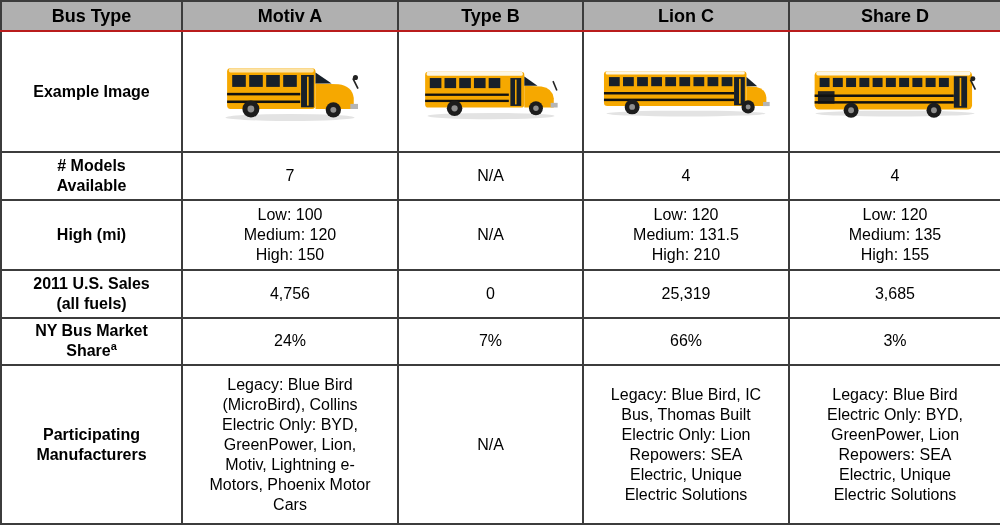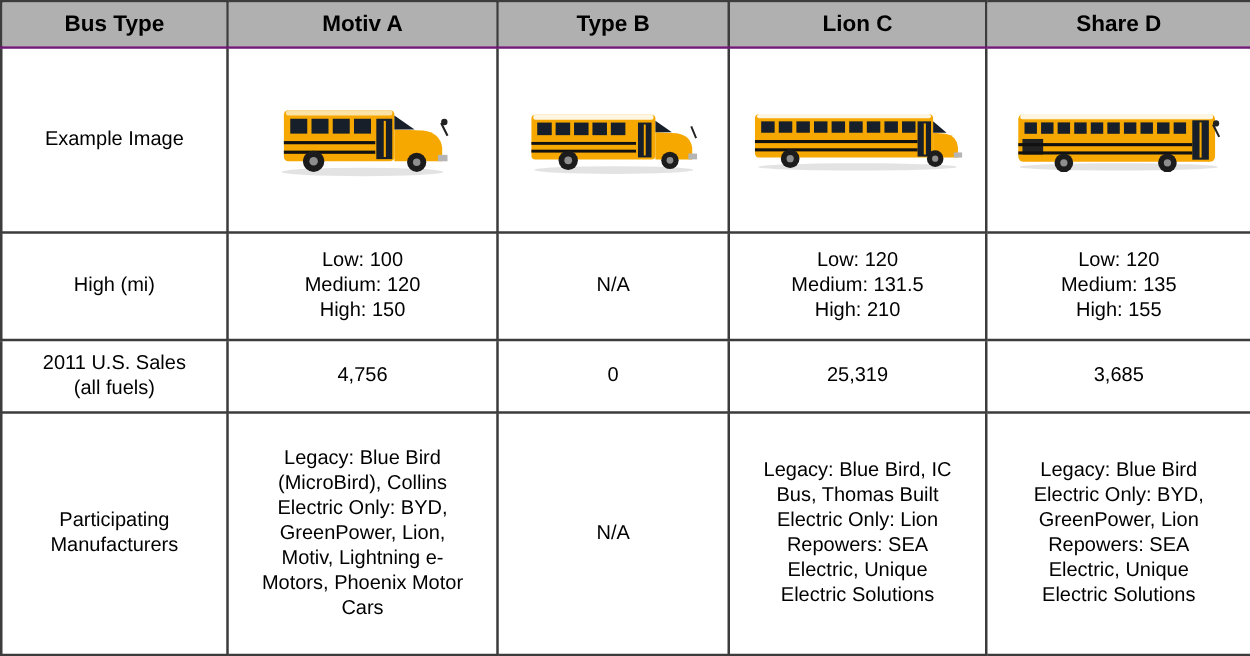--- a/index.html
+++ b/index.html
@@ -10,23 +10,23 @@
     text-align:center;vertical-align:middle;
     padding:1px 4px;box-sizing:border-box;
     white-space:pre-line;
     font-size:16px;line-height:20px;
     overflow:hidden;
   }
   table.bus{border:2px solid #000;}
   tr.hdr th{
     background:#b0b0b0;
     font-size:18px;font-weight:bold;line-height:22px;
-    border-bottom:2px solid #701a75;
+    border-bottom:2px solid #b91c1c;
   }
-  td.rowlabel{font-weight:normal;}
+  td.rowlabel{font-weight:bold;}
   td.rowlabel sup{font-size:11px;line-height:0;}
   td.imgcell{padding:0;}
   .buswrap{display:flex;align-items:center;justify-content:center;width:100%;height:100%;}
   svg{display:block;}
 </style>
 </head>
 <body>
 
 <div class="page">
 <table class="bus">
@@ -156,20 +156,28 @@
         <circle cx="52" cy="57" r="9" fill="#1c1c1c"></circle>
                 <circle cx="52" cy="57" r="3.5" fill="#8e8e8e"></circle>
         <circle cx="152" cy="57" r="9" fill="#1c1c1c"></circle>
                 <circle cx="152" cy="57" r="3.5" fill="#8e8e8e"></circle>
       </svg>
       </div>
     </td>
   </tr>
 
 
+  <tr style="height:42px">
+    <td class="rowlabel"># Models
+Available</td>
+    <td>7</td>
+    <td>N/A</td>
+    <td>4</td>
+    <td>4</td>
+  </tr>
 
   <tr style="height:65px">
     <td class="rowlabel">High (mi)</td>
     <td>Low: 100
 Medium: 120
 High: 150</td>
     <td>N/A</td>
     <td>Low: 120
 Medium: 131.5
 High: 210</td>
@@ -180,20 +188,28 @@
 
   <tr style="height:42px">
     <td class="rowlabel">2011 U.S. Sales
 (all fuels)</td>
     <td>4,756</td>
     <td>0</td>
     <td>25,319</td>
     <td>3,685</td>
   </tr>
 
+  <tr style="height:42px">
+    <td class="rowlabel"><span>NY Bus Market
+Share</span><sup>a</sup></td>
+    <td>24%</td>
+    <td>7%</td>
+    <td>66%</td>
+    <td>3%</td>
+  </tr>
 
 
   <tr style="height:147px">
     <td class="rowlabel">Participating
 Manufacturers</td>
     <td>Legacy: Blue Bird
 (MicroBird), Collins
 Electric Only: BYD,
 GreenPower, Lion,
 Motiv, Lightning e-

